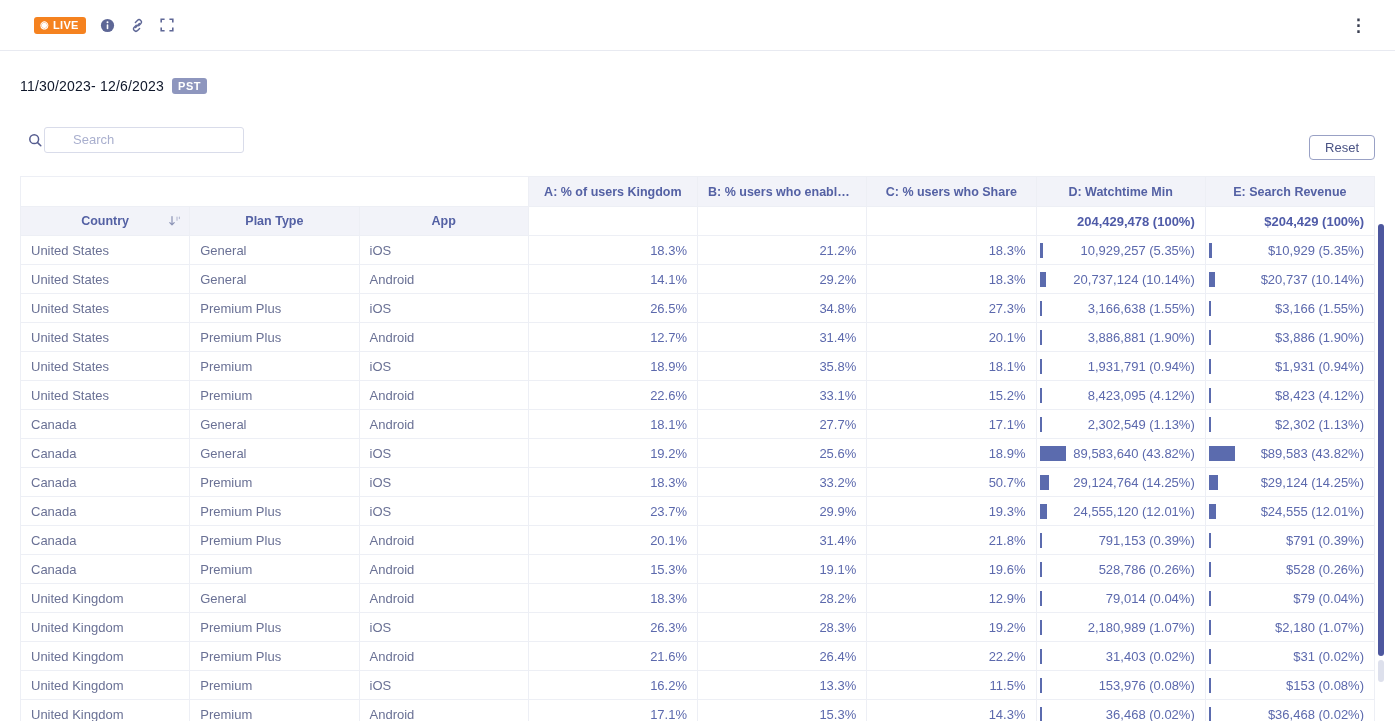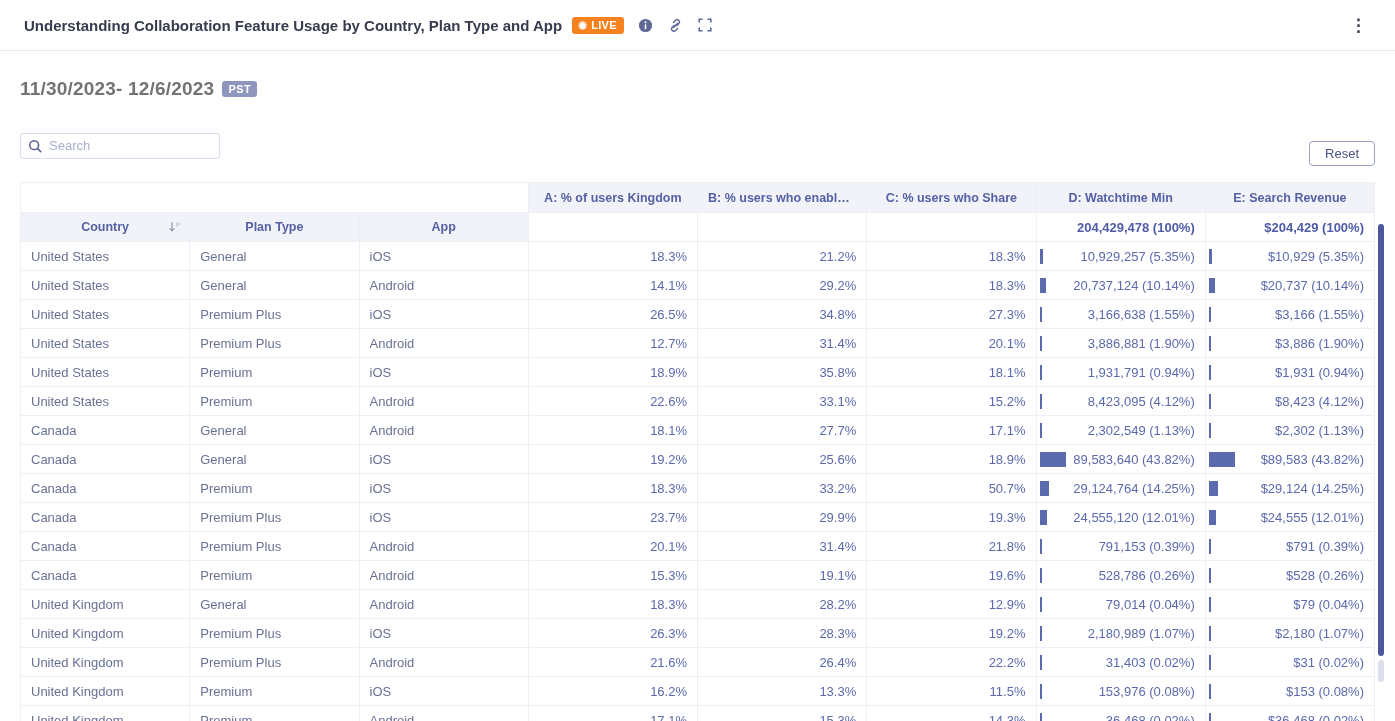--- a/index.html
+++ b/index.html
@@ -22,31 +22,32 @@
   .live-dot { font-size:10px; line-height:1; }
   .hdr-icons { display:flex; align-items:center; gap:15px; margin-left:14px; }
   .hdr-icons .icn { display:inline-flex; cursor:pointer; }
   .kebab {
     margin-left:auto; color:#3A3F51; font-size:17px; font-weight:700;
     cursor:pointer; line-height:1; padding:2px 6px;
   }
   
   .content { padding:0 20px; }
   .date-row { margin-top:27px; display:flex; align-items:center; }
-  .date-range { font-size:19px; font-weight:700; color:#737373; letter-spacing:.2px; }
+  .date-range { font-size:14px; font-weight:400; color:#0f172a; letter-spacing:.2px; }
   .tz-badge {
     margin-left:8px; background:#8E96BE; color:#fff; font-size:11px;
     font-weight:700; padding:2px 6px; border-radius:3px; letter-spacing:.5px;
   }
   .controls { margin-top:25px; display:flex; justify-content:space-between; align-items:center; }
   .search-wrap { position:relative; width:200px; }
   .search-wrap input {
     width:100%; height:26px; border:1px solid #D9DCEA; border-radius:3px;
     padding:0 8px 0 28px; font-size:13px; color:#4A5384; outline:none;
     font-family:"Liberation Sans", sans-serif;
+    margin-left:24px;
   }
   .search-wrap input::placeholder { color:#A9AFCE; }
   .search-wrap .s-icn { position:absolute; left:8px; top:6px; }
   .reset-btn {
     height:25px; padding:0 15px; background:#fff; border:1px solid #99A1C5;
     border-radius:4px; font-size:13px; color:#4A5384; cursor:pointer;
     font-family:"Liberation Sans", sans-serif;
     margin-top:16px;
   }
   
@@ -86,21 +87,20 @@
   }
   .scroll-tail {
     position:absolute; right:11px; top:660px; width:6px; height:22px;
     background:#DDE0EC; border-radius:3px;
   }
 </style>
 </head>
 <body>
 
 <div class="app-header">
-  <span class="page-title">Understanding Collaboration Feature Usage by Country, Plan Type and App</span>
   <span class="live-badge">
     <span class="live-dot">◉</span>
     <span>LIVE</span>
   </span>
   <span class="hdr-icons">
     <span class="icn">
       <svg width="15" height="15" viewBox="0 0 15 15">
         <circle cx="7.5" cy="7.5" r="6.6" fill="#5E6796"></circle>
         <circle cx="7.5" cy="4.3" r="1" fill="#ffffff"></circle>
         <rect x="6.7" y="6.3" width="1.6" height="5" rx="0.8" fill="#ffffff"></rect>

